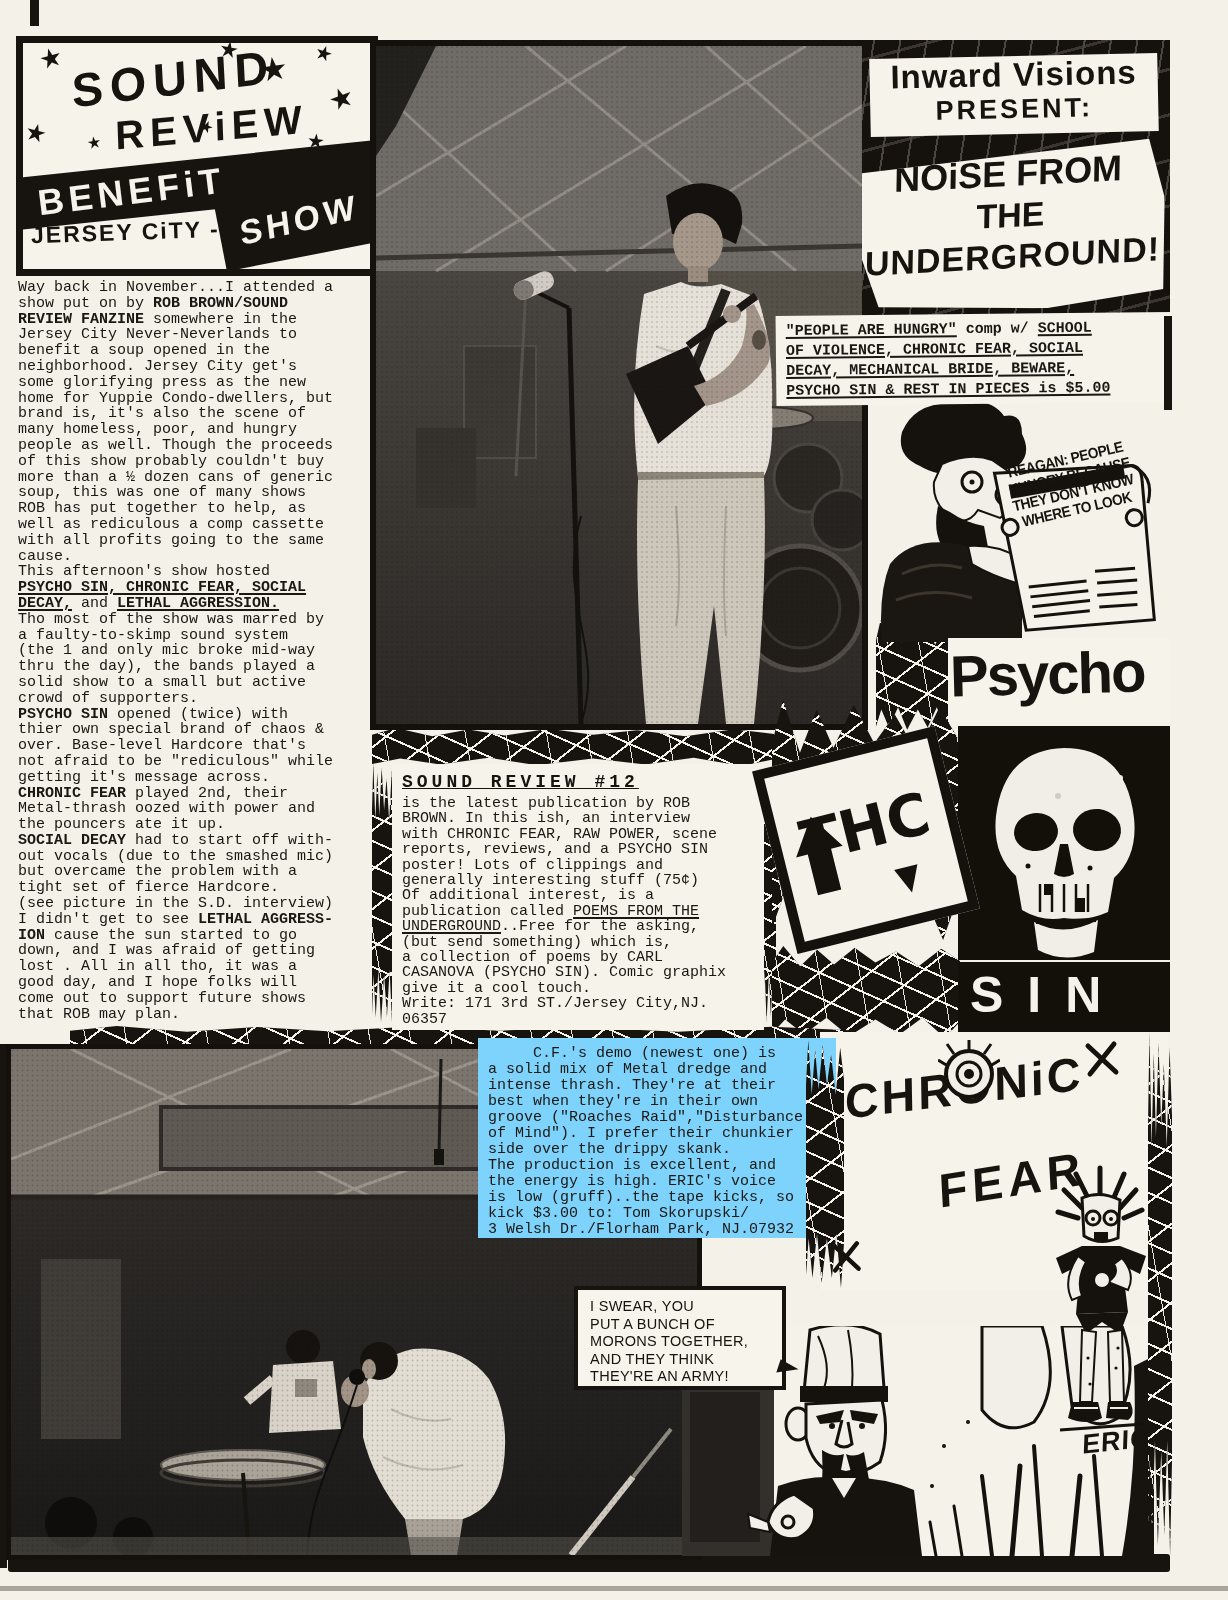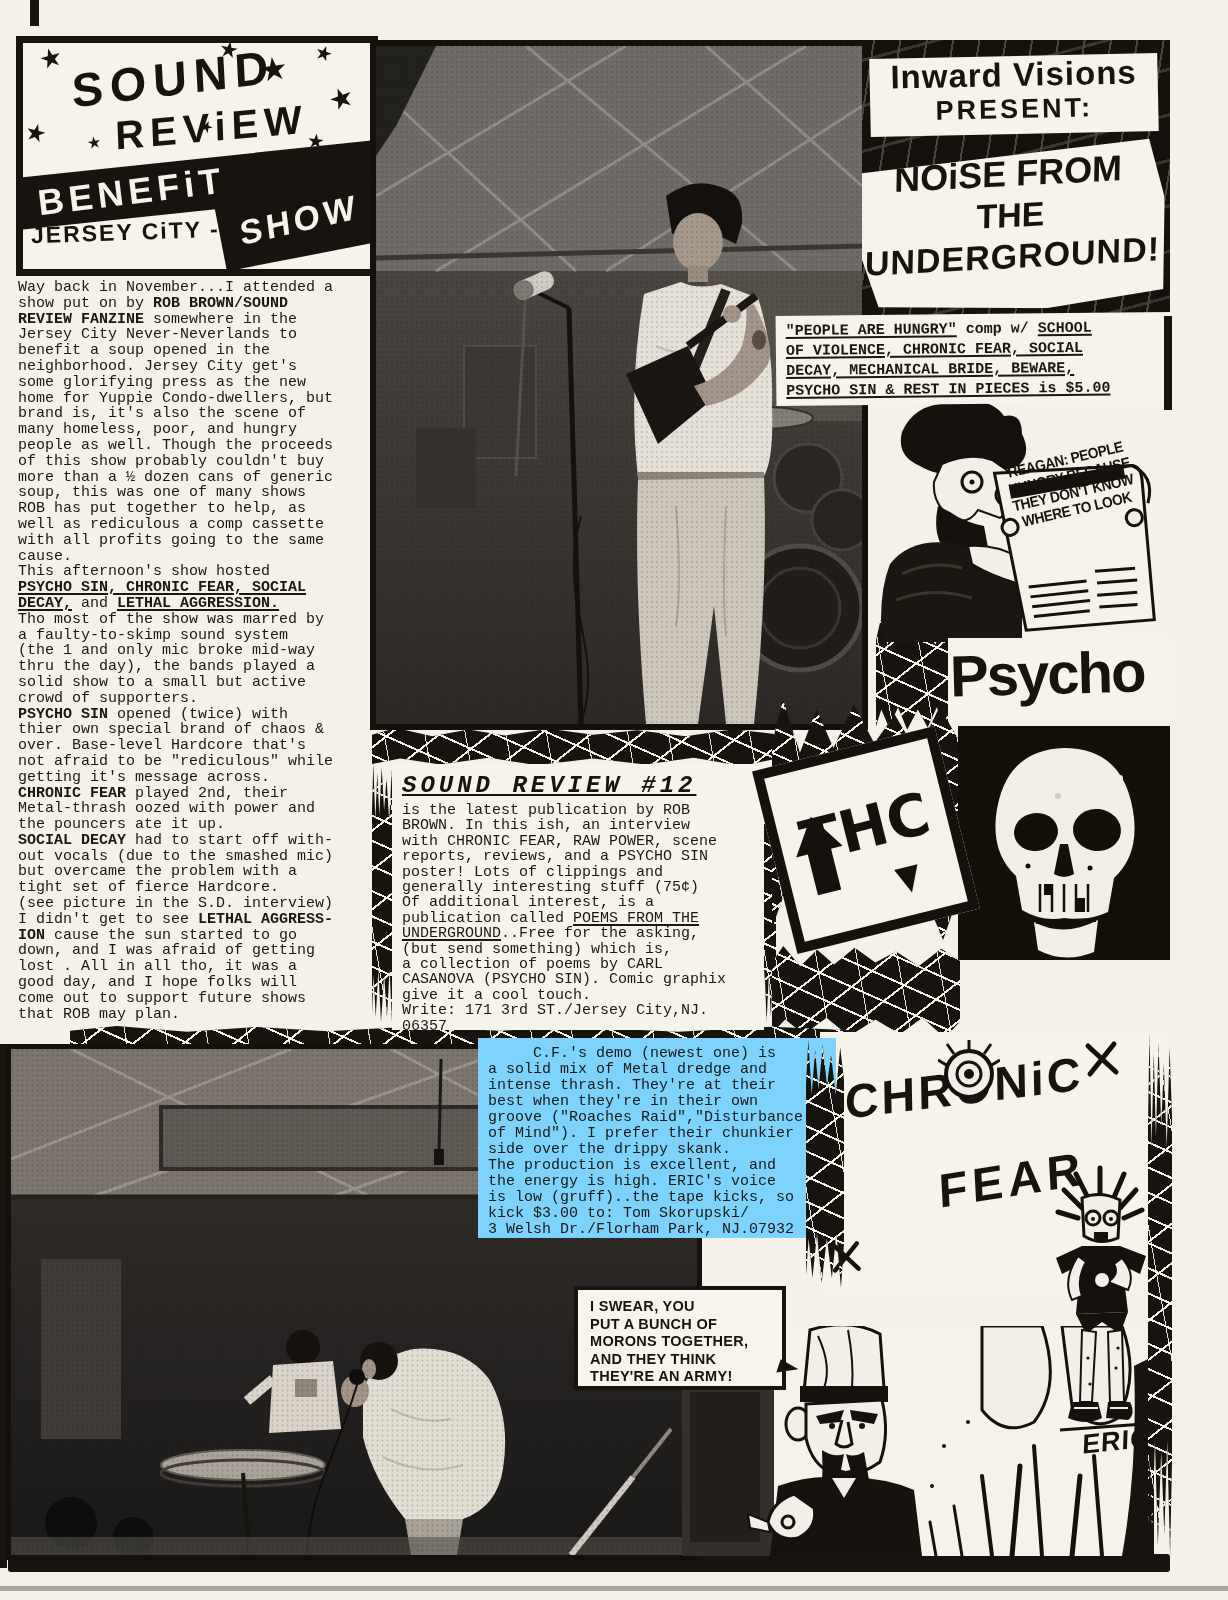--- a/index.html
+++ b/index.html
@@ -62,30 +62,30 @@
   .sin-box{left:958px;top:962px;width:212px;height:70px;background:#121008;z-index:3;}
   .sin-text{position:absolute;left:12px;top:4px;font-size:50px;font-weight:bold;letter-spacing:24px;color:#f5f2ea;}
   
   .thc{left:772px;top:746px;width:168px;height:168px;border:10px solid #15110c;background:#f5f2ea;transform:rotate(-14deg);z-index:4;}
   
   .chronic-box{left:820px;top:1032px;width:348px;height:258px;background:#f6f3eb;overflow:hidden;z-index:3;}
   .cf-w1{position:absolute;left:24px;top:28px;font-size:47px;font-weight:bold;letter-spacing:3px;transform:rotate(-7deg) skewX(-6deg);}
   .cf-w2{position:absolute;left:118px;top:120px;font-size:47px;font-weight:bold;letter-spacing:5px;transform:rotate(-9deg) skewX(-6deg);}
   
   .sr12-box{left:392px;top:764px;width:372px;height:266px;background:#f6f3eb;padding:8px 0 0 10px;box-sizing:border-box;z-index:3;}
-  .sr12-title{font-family:"Liberation Mono",monospace;font-weight:bold;font-size:24px;letter-spacing:4px;text-decoration:underline;margin-bottom:4px;font-style:italic;}
+  .sr12-title{font-family:"Liberation Mono",monospace;font-weight:bold;font-size:18px;letter-spacing:4px;text-decoration:underline;margin-bottom:4px;}
   .sr12-lines{font-size:15px;line-height:15.4px;}
   .cfr-box{left:478px;top:1038px;width:358px;height:200px;background:#7dd3fc;padding:8px 0 0 10px;box-sizing:border-box;z-index:3;}
   .cfr-lines{font-size:15px;line-height:16px;}
   
   .bubble{left:574px;top:1286px;width:212px;height:104px;background:#f7f4ec;border:4px solid #17140f;box-sizing:border-box;
       padding:8px 0 0 12px;z-index:6;}
   .bubble::after{content:"";position:absolute;right:-16px;bottom:10px;width:0;height:0;
       border-left:20px solid #17140f;border-top:4px solid transparent;border-bottom:10px solid transparent;transform:rotate(18deg);}
-  .bubble .tline{font-weight:bold;font-size:14.5px;line-height:17.5px;letter-spacing:0.3px;}
+  .bubble .tline{font-weight:normal;font-size:14.5px;line-height:17.5px;letter-spacing:0.3px;}
   .warrior{left:682px;top:1326px;width:472px;height:230px;background:#f5f2ea;z-index:2;}
   .eric{left:1082px;top:1426px;font-size:27px;font-weight:bold;transform:rotate(-6deg) skewX(-8deg);z-index:5;letter-spacing:1px;}
   .punk{left:1032px;top:1162px;width:138px;height:276px;z-index:5;}
   
   .bottom-photo{left:6px;top:1044px;width:686px;height:506px;border:5px solid #14110d;background:#23211e;z-index:2;}
   .left-bar{left:0;top:1046px;width:7px;height:522px;}
   .bottom-bar{left:8px;top:1554px;width:1162px;height:18px;border-radius:3px;}
   .gray-line{left:0;top:1586px;width:1228px;height:5px;background:#a9a59d;}
   .scan-mark{left:30px;top:0;width:9px;height:26px;}
 </style>
@@ -317,20 +317,23 @@
       <rect x="118" y="172" width="9" height="14" fill="#121008"></rect>
       <path d="M76,196 Q106,212 140,194 L136,226 Q106,238 80,224 z" fill="#f1eee7"></path>
       <line x1="78" y1="196" x2="138" y2="194" stroke="#121008" stroke-width="4"></line>
       <circle cx="56" cy="60" r="3" fill="#f1eee7"></circle>
         <circle cx="162" cy="52" r="3" fill="#f1eee7"></circle>
       <circle cx="100" cy="70" r="3" fill="#cfccc2"></circle>
         <circle cx="132" cy="142" r="2.5" fill="#121008"></circle>
       <circle cx="70" cy="140" r="2.5" fill="#121008"></circle>
     </svg>
   </div>
+  <div class="abs sin-box">
+    <div class="sin-text">SIN</div>
+  </div>
 
   <div class="abs thc">
     <svg width="148" height="148" viewBox="0 0 148 148">
       <polygon points="12,84 36,48 60,84 48,84 48,126 24,126 24,84" fill="#15110c"></polygon>
       <polygon points="104,120 128,120 116,146" fill="#15110c"></polygon>
       <text x="86" y="92" text-anchor="middle" font-family="DejaVu Sans, sans-serif" font-weight="bold" font-size="58" fill="#15110c">THC</text>
     </svg>
   </div>
 
   <div class="abs chronic-box">

